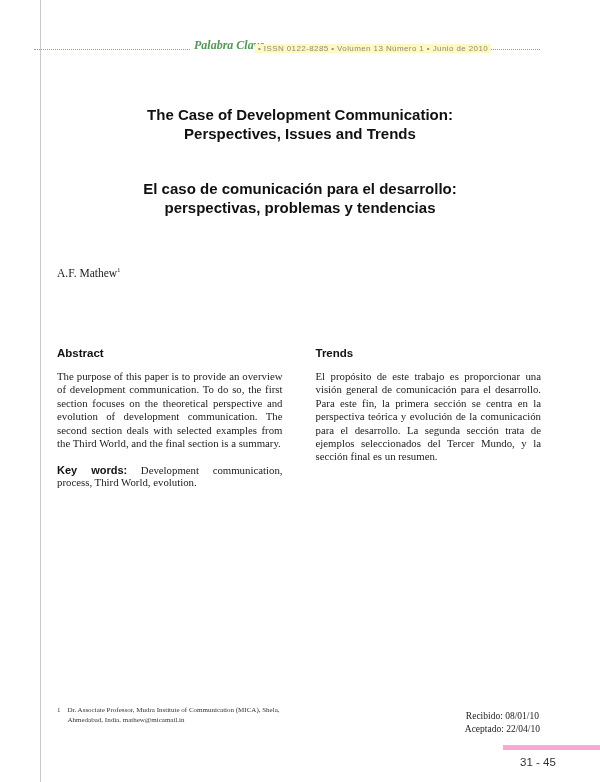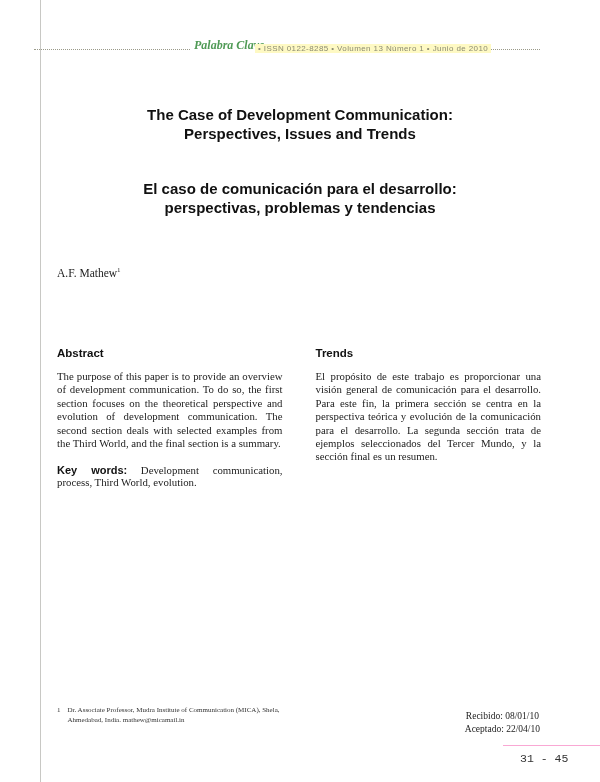--- a/index.html
+++ b/index.html
@@ -79,24 +79,24 @@
   }
   .footnote .marker{flex:0 0 auto;}
   .footnote .fn-text{flex:1;}
   .dates{
     position:absolute;right:60px;top:710px;
     text-align:center;
     font-size:9.5px;line-height:13px;color:#222;
   }
   .page-range{
     position:absolute;left:503px;top:745px;width:97px;
-    border-top:1px solid #f9a8d4;
+    border-top:5px solid #f9a8d4;
     padding:6px 0 0 17px;
     box-sizing:border-box;
-    font-family:Liberation Mono, monospace;
+    font-family:Liberation Sans, sans-serif;
     font-size:11.5px;color:#333;
   }
 </style>
 </head>
 <body>
 
 <div class="page">
 
   <div class="left-rule"></div>
   <div class="top-dotted"></div>

